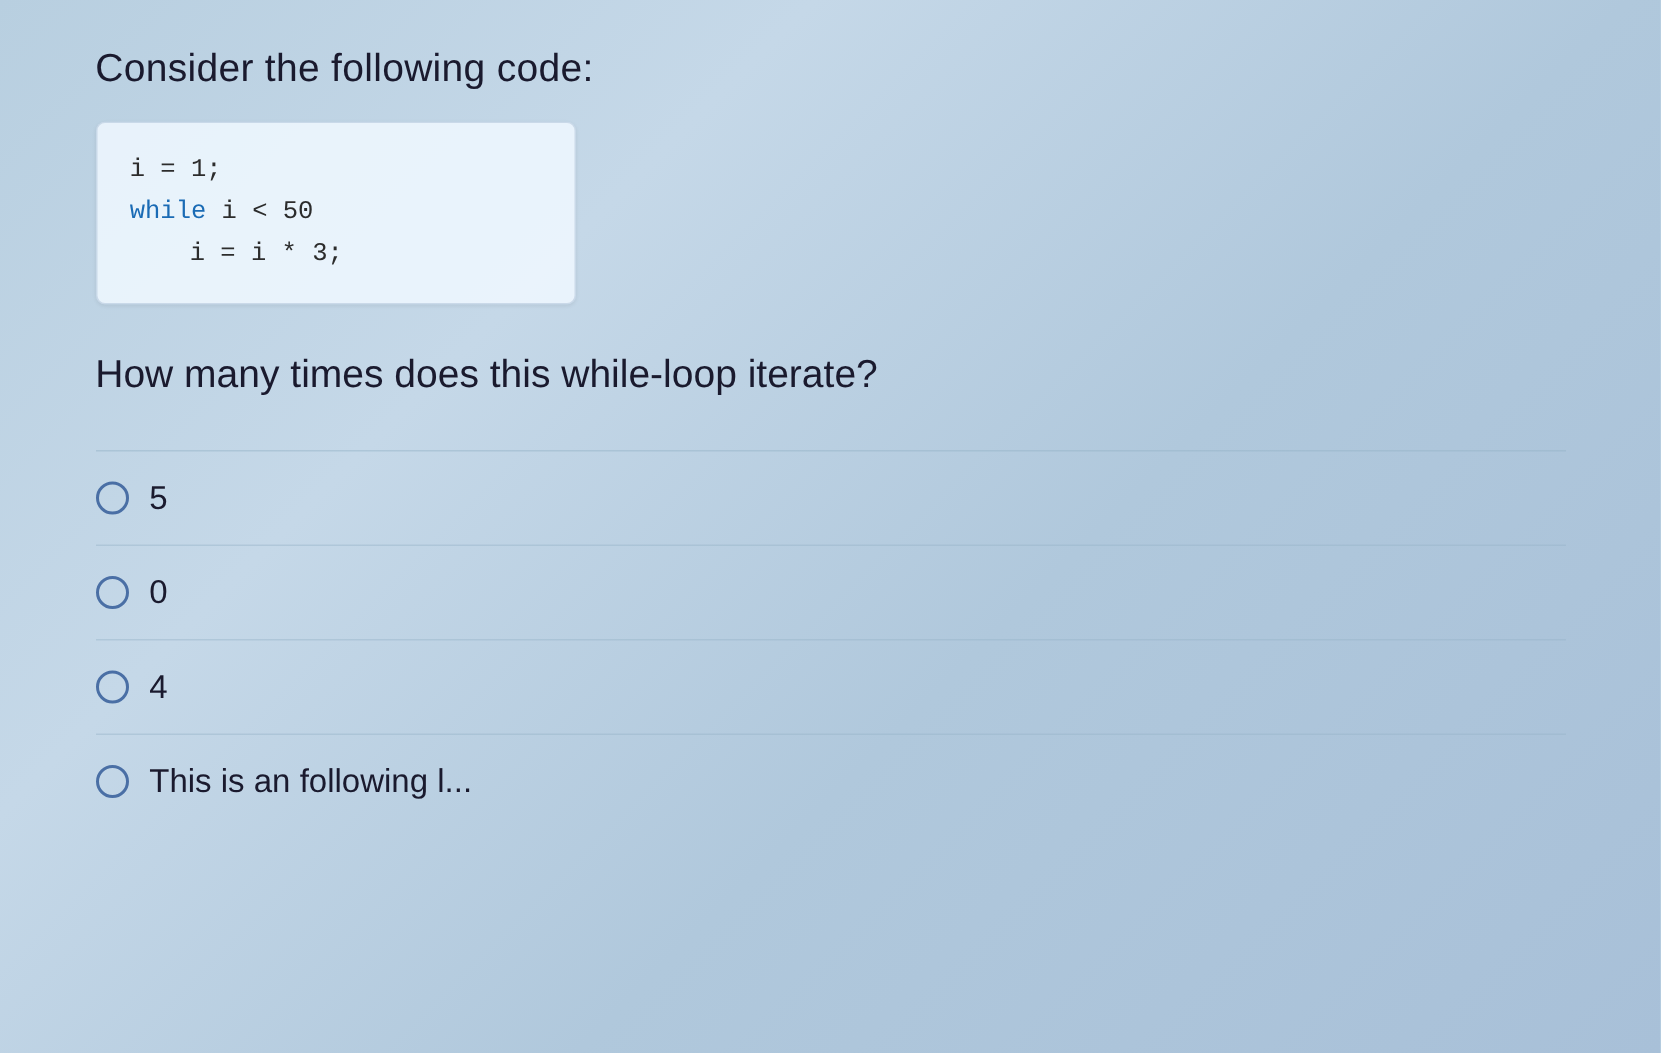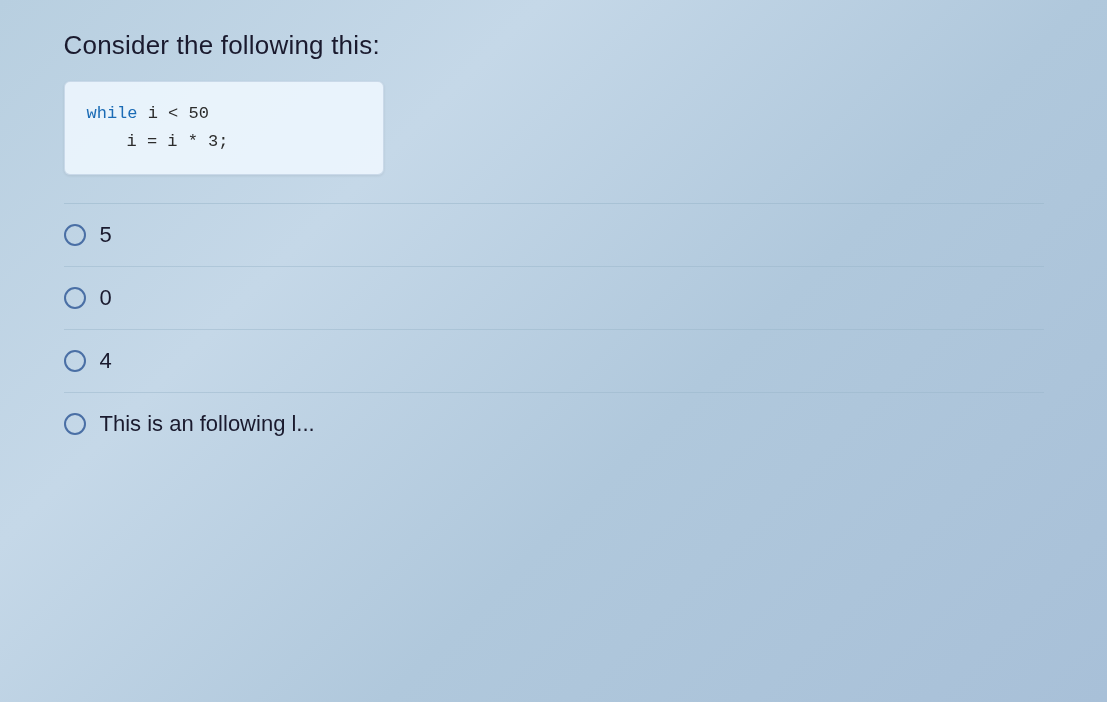--- a/index.html
+++ b/index.html
@@ -124,32 +124,38 @@
       font-weight: 400;
     }
   </style>
 </head>
 <body>
 
 <div class="page-container">
   <div class="content-area">
 
     <div class="question-header">
-      <span>Consider the following this:</span>
+      <span>Consider the following code:</span>
     </div>
 
     <div class="code-block">
+      <span class="code-line">
+        <span class="code-normal">i = 1;</span>
+      </span>
       <span class="code-line">
         <span class="code-keyword">while</span><span class="code-normal"> i &lt; 50</span>
       </span>
       <span class="code-line code-indent">
         <span class="code-normal">i = i * 3;</span>
       </span>
     </div>
 
+    <div class="question-text">
+      <span>How many times does this while-loop iterate?</span>
+    </div>
 
     <hr class="divider">
 
     <ul class="options-list">
       <li class="option-item">
         <span class="radio-circle"></span>
         <span class="option-label">5</span>
       </li>
       <li class="option-item">
         <span class="radio-circle"></span>

